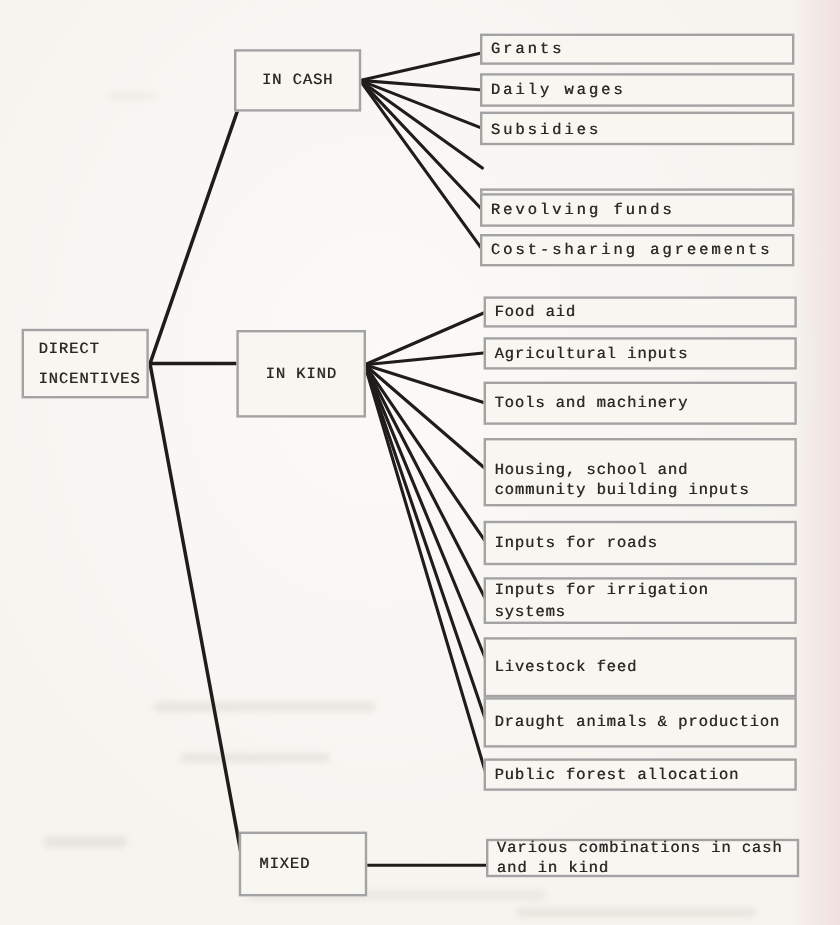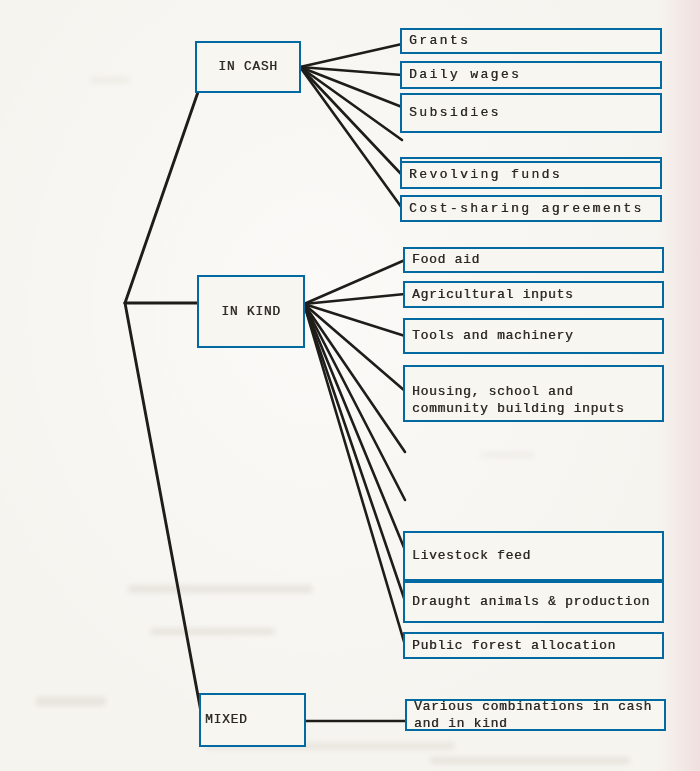--- a/index.html
+++ b/index.html
@@ -12,43 +12,43 @@
     font-family:"Liberation Mono","DejaVu Sans Mono",monospace;
     color:#2a2724;
   }
   .stage{position:absolute;inset:0;}
   svg.wires{position:absolute;left:0;top:0;z-index:1;}
   svg.wires line{stroke:#1f1d1a;stroke-width:2.6;stroke-linecap:round;}
   svg.wires line.root-wire{stroke-width:2.9;}
 
   .box{
     position:absolute;z-index:2;box-sizing:border-box;
-    border:2px solid #0369a1;background:#f8f6f1;
+    border:2px solid #a3a3a3;background:#f8f6f1;
     display:flex;align-items:center;
     font-size:13px;letter-spacing:0.7px;line-height:1.32;
     text-shadow:0.4px 0 0 rgba(42,39,36,0.7);
     white-space:pre-line;
   }
   .leaf{padding:2px 4px 2px 7px;}
   .leaf.wide{letter-spacing:2.4px;}
   .node-label{width:100%;}
   .branch{justify-content:center;}
-  #mixed{justify-content:center;padding-left:4px;}
+  #mixed{justify-content:center;padding-left:15px;}
   #root{flex-direction:column;align-items:flex-start;justify-content:center;
         padding-left:12px;gap:7px;}
   #root .node-label{width:auto;}
 
   
   #root {left:18px;  top:274px; width:106px; height:58px;}
   #cash {left:195px; top:41px;  width:106px; height:52px;}
   #kind {left:197px; top:275px; width:108px; height:73px;}
   #mixed{left:199px; top:693px; width:107px; height:54px;}
 
   .cl{left:400px;width:262px;}
-  #c0{top:28px;height:26px;} #c1{top:61px;height:28px;} #c2{top:93px;height:40px;}
+  #c0{top:28px;height:26px;} #c1{top:61px;height:28px;} #c2{top:93px;height:28px;align-items:flex-end;}
   #c3{top:127px;height:27px;margin-top:30px;} #c4{top:161px;height:28px;} #c5{top:195px;height:27px;}
 
   .kl{left:403px;width:261px;}
   #k0{top:247px;height:26px;} #k1{top:281px;height:27px;} #k2{top:318px;height:36px;}
   #k3{top:365px;height:57px;align-items:flex-start;padding-top:16px;}
   #k4{top:434px;height:37px;} #k5{top:481px;height:39px;}
   #k6{top:531px;height:50px;} #k7{top:581px;height:42px;} #k8{top:632px;height:27px;}
 
   #m0{left:405px;top:699px;width:261px;height:32px;}
 
@@ -87,20 +87,24 @@
     <line x1="304" y1="304" x2="405" y2="391"></line>
     <line x1="304" y1="304" x2="405" y2="452"></line>
     <line x1="304" y1="304" x2="405" y2="500"></line>
     <line x1="304" y1="304" x2="405" y2="550"></line>
     <line x1="304" y1="304" x2="405" y2="601"></line>
     <line x1="304" y1="304" x2="405" y2="645"></line>
 
     <line x1="306" y1="721" x2="407" y2="721"></line>
   </svg>
 
+  <div class="box" id="root">
+    <span class="node-label">DIRECT</span>
+    <span class="node-label">INCENTIVES</span>
+  </div>
 
   <div class="box branch" id="cash">
     <span class="node-label" style="text-align:center">IN CASH</span>
   </div>
   <div class="box branch" id="kind">
     <span class="node-label" style="text-align:center">IN KIND</span>
   </div>
   <div class="box" id="mixed">
     <span class="node-label">MIXED</span>
   </div>
@@ -119,20 +123,24 @@
     <span>Cost-sharing agreements</span></div>
 
   <div class="box leaf kl" id="k0">
     <span>Food aid</span></div>
   <div class="box leaf kl" id="k1">
     <span>Agricultural inputs</span></div>
   <div class="box leaf kl" id="k2">
     <span>Tools and machinery</span></div>
   <div class="box leaf kl" id="k3">
     <span>Housing, school and community building inputs</span></div>
+  <div class="box leaf kl" id="k4">
+    <span>Inputs for roads</span></div>
+  <div class="box leaf kl" id="k5">
+    <span>Inputs for irrigation systems</span></div>
   <div class="box leaf kl" id="k6">
     <span>Livestock feed</span></div>
   <div class="box leaf kl" id="k7">
     <span>Draught animals &amp; production</span></div>
   <div class="box leaf kl" id="k8">
     <span>Public forest allocation</span></div>
 
   <div class="box leaf" id="m0">
     <span>Various combinations in cash and in kind</span></div>
 

